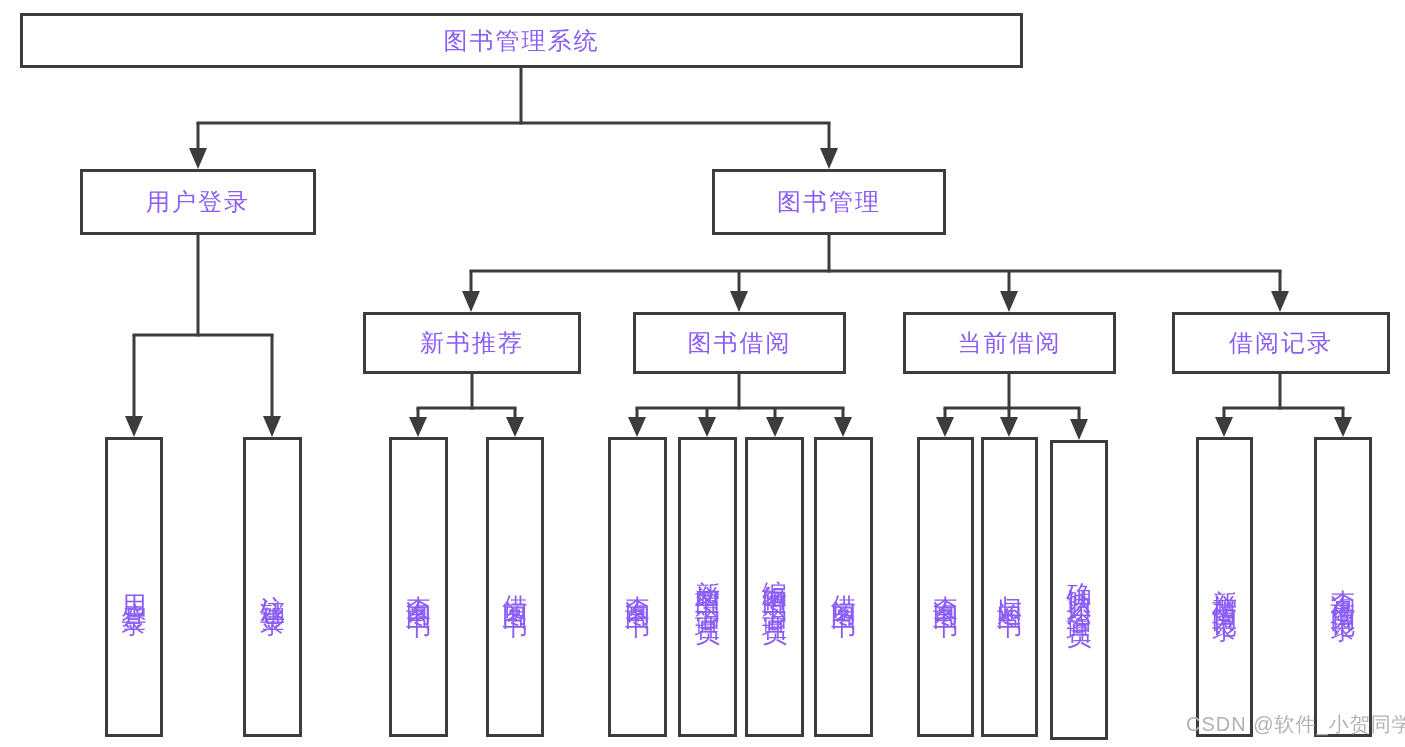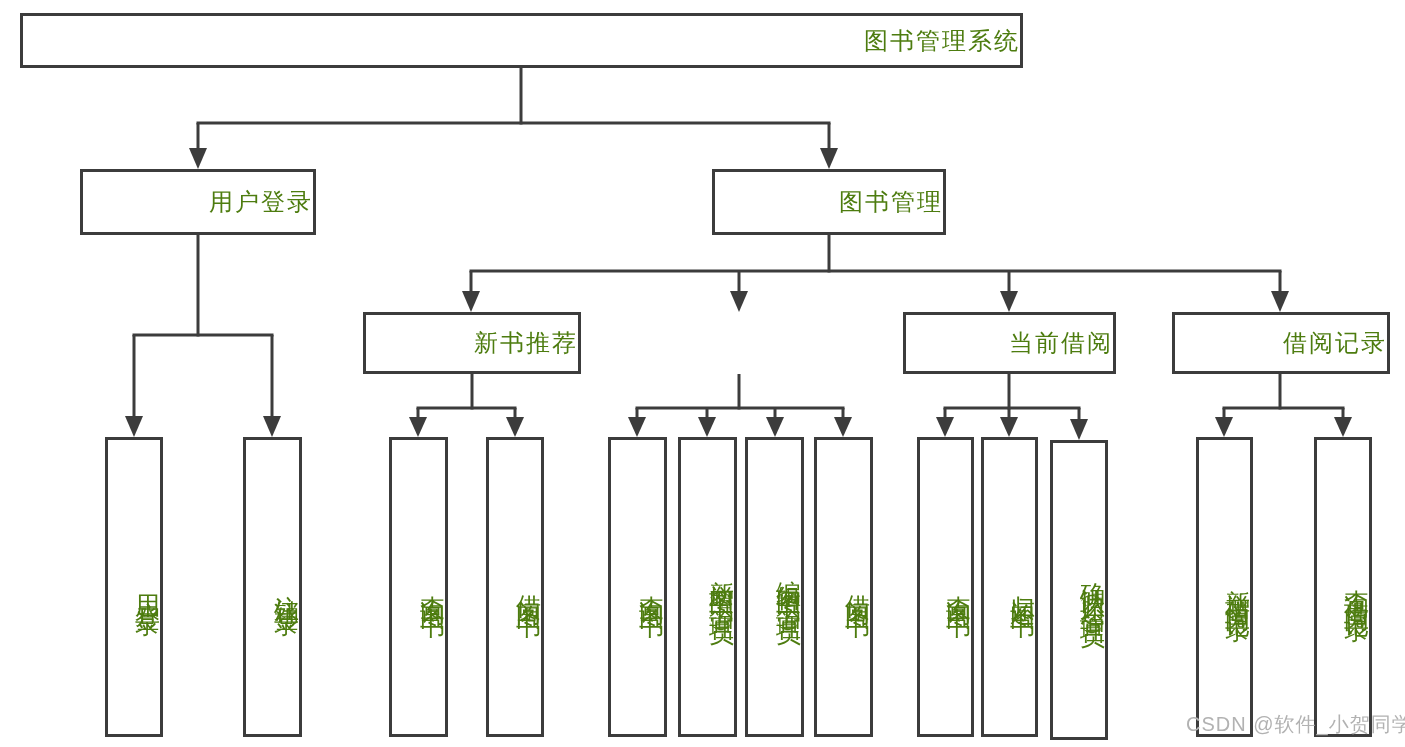--- a/index.html
+++ b/index.html
@@ -11,22 +11,22 @@
     font-family:"Liberation Sans", sans-serif;
   }
   .wires{position:absolute;left:0;top:0;width:1405px;height:747px;z-index:1;}
   .node{
     position:absolute;
     box-sizing:border-box;
     border:3px solid #3c3c3c;
     background:#ffffff;
     display:flex;
     align-items:center;
-    justify-content:flex-end;
-    color:#4d7c0f;
+    justify-content:center;
+    color:#8b5cf6;
     z-index:2;
   }
   .node.h span{
     font-size:24px;
     letter-spacing:2px;
     white-space:nowrap;
   }
   .node.v span{
     writing-mode:vertical-rl;
     text-orientation:mixed;
@@ -133,20 +133,23 @@
   <div class="node h" style="left:80px;top:169px;width:236px;height:66px">
     <span>用户登录</span>
   </div>
   <div class="node h" style="left:712px;top:169px;width:234px;height:66px">
     <span>图书管理</span>
   </div>
 
   <div class="node h" style="left:363px;top:312px;width:218px;height:62px">
     <span>新书推荐</span>
   </div>
+  <div class="node h" style="left:633px;top:312px;width:213px;height:62px">
+    <span>图书借阅</span>
+  </div>
   <div class="node h" style="left:1172px;top:312px;width:218px;height:62px">
     <span>借阅记录</span>
   </div>
   <div class="node h" style="left:903px;top:312px;width:213px;height:62px">
     <span>当前借阅</span>
   </div>
 
   <div class="node v" style="left:105px;top:437px;width:58px;height:300px">
     <span>用户登录</span>
   </div>

